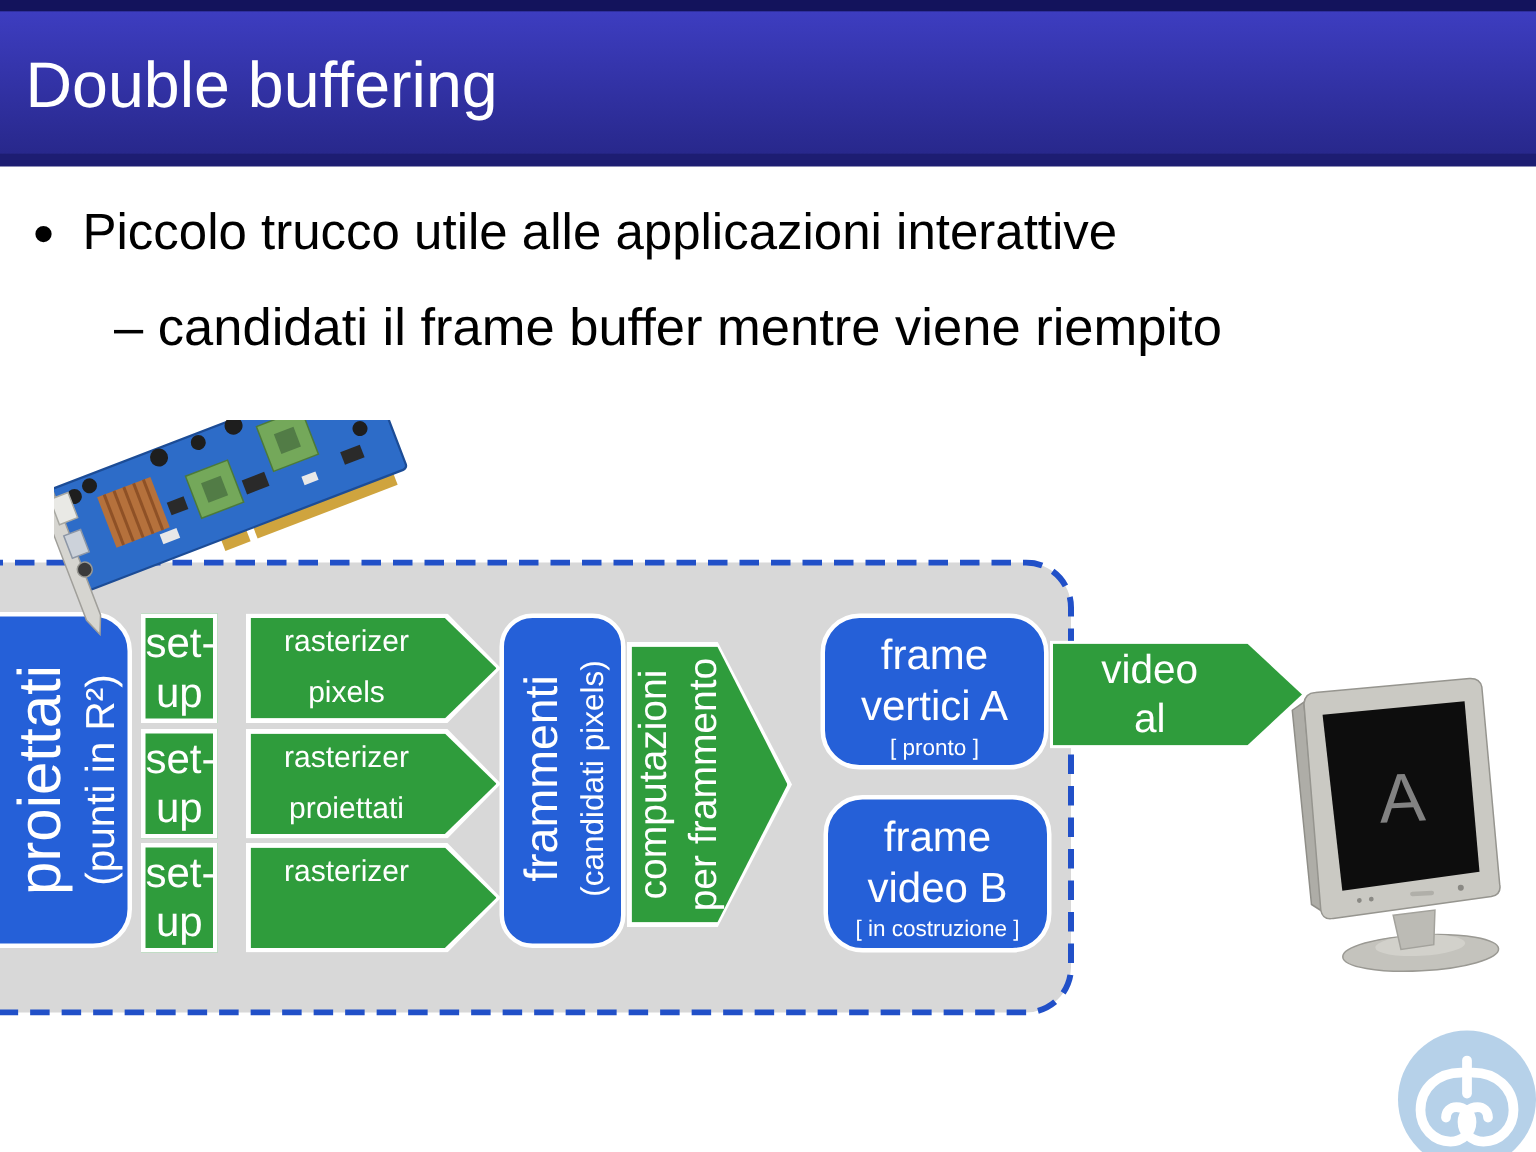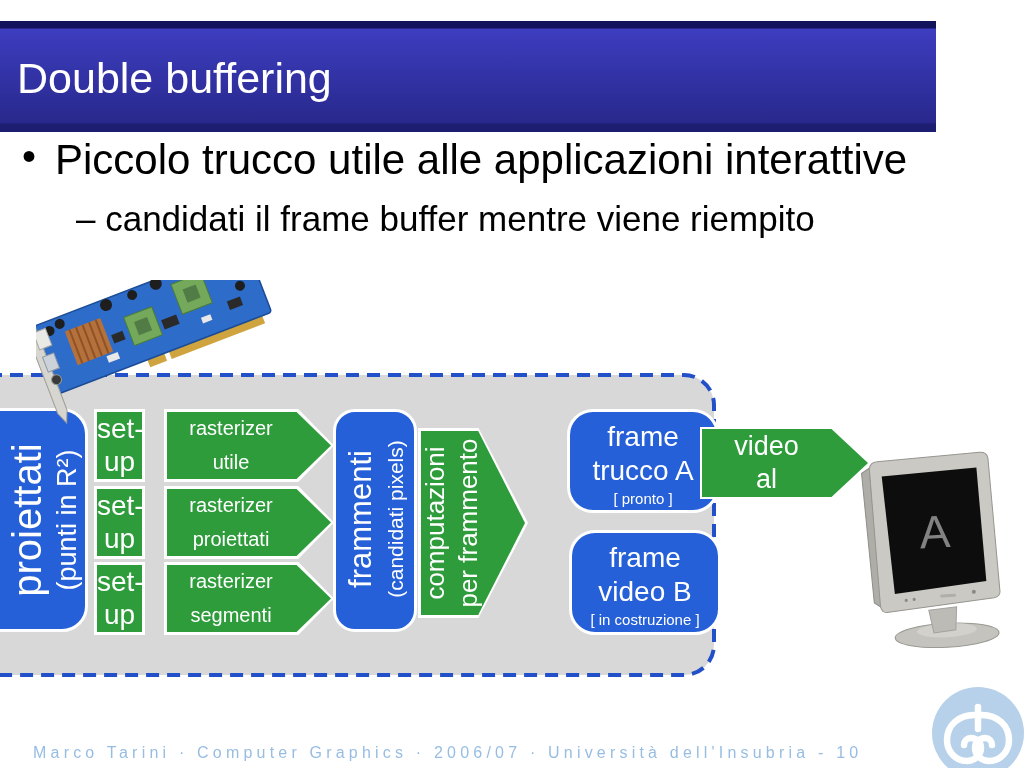--- a/index.html
+++ b/index.html
@@ -1,37 +1,37 @@
 <!DOCTYPE html>
 <html><head>
 <meta charset="utf-8">
 <style>
   html,body{margin:0;padding:0;background:#ffffff;}
   #slide{position:relative;width:1024px;height:768px;overflow:hidden;background:#ffffff;
          font-family:"Liberation Sans",sans-serif;}
 
   
-  .titlebar{position:absolute;left:0;top:0;width:936px;height:111px;
-    background:linear-gradient(180deg,#13135c 0px,#13135c 7px,#3d3dc0 8px,#28288c 102px,#1d1d72 103px,#1d1d72 111px);margin-top:21px;}
+  .titlebar{position:absolute;left:0;top:0;width:1024px;height:111px;
+    background:linear-gradient(180deg,#13135c 0px,#13135c 7px,#3d3dc0 8px,#28288c 102px,#1d1d72 103px,#1d1d72 111px);}
   .title{position:absolute;left:17px;top:33px;font-size:43px;color:#ffffff;letter-spacing:0px;}
 
   
   .bullet-row{position:absolute;left:22px;top:136px;color:#000;}
   .marker{position:absolute;left:0;top:-2px;font-size:40px;}
-  .btext{position:absolute;left:33px;top:0;width:950px;font-size:42px;white-space:nowrap;}
+  .btext{position:absolute;left:33px;top:0;width:950px;font-size:34px;white-space:nowrap;}
   .subbullet{position:absolute;left:76px;top:199px;font-size:35px;color:#000;white-space:nowrap;}
 
   
   .panel{position:absolute;left:-64px;top:373px;z-index:1;}
 
   
   .bluebox{position:absolute;background:#2560d8;border:3px solid #ffffff;box-sizing:border-box;z-index:2;}
   .vbox{left:-45px;top:408px;width:133px;height:224px;border-radius:26px;}
   .fragbox{left:333px;top:409px;width:84px;height:223px;border-radius:22px;}
-  .fbbox{border-radius:26px;color:#fff;text-align:center;margin-left:20px;}
+  .fbbox{border-radius:26px;color:#fff;text-align:center;}
   .fbA{left:547px;top:409px;width:152px;height:104px;padding-top:8px;}
   .fbB{left:549px;top:530px;width:152px;height:105px;padding-top:8px;}
   .fb-line{font-size:28px;line-height:34px;}
   .fb-status{font-size:15px;line-height:18px;margin-top:2px;}
 
   .setup{position:absolute;left:94px;width:51px;height:73px;background:#2f9c3c;
          border:3px solid #ffffff;box-sizing:border-box;z-index:2;color:#fff;
          text-align:center;font-size:28px;line-height:33px;}
 
   
@@ -141,21 +141,21 @@
 
   <div class="setup" style="top:409px">
     <div>set-</div>
     <div>up</div>
   </div>
   <div class="chev raster" style="top:409px">
     <div class="bg"></div>
     <div class="fg"></div>
     <div class="label">
       <div>rasterizer</div>
-      <div>utile</div>
+      <div>pixels</div>
     </div>
   </div>
 
   <div class="setup" style="top:486px">
     <div>set-</div>
     <div>up</div>
   </div>
   <div class="chev raster" style="top:486px">
     <div class="bg"></div>
     <div class="fg"></div>
@@ -167,21 +167,20 @@
 
   <div class="setup" style="top:562px">
     <div>set-</div>
     <div>up</div>
   </div>
   <div class="chev raster" style="top:562px">
     <div class="bg"></div>
     <div class="fg"></div>
     <div class="label">
       <div>rasterizer</div>
-      <div>segmenti</div>
     </div>
   </div>
 
   <div class="bluebox fragbox">
     <div class="rot frot">
       <div class="fl-big">frammenti</div>
       <div class="fl-small">(candidati pixels)</div>
     </div>
   </div>
 
@@ -189,21 +188,21 @@
     <div class="bg"></div>
     <div class="fg"></div>
     <div class="rot crot">
       <div>computazioni</div>
       <div>per frammento</div>
     </div>
   </div>
 
   <div class="bluebox fbbox fbA">
     <div class="fb-line">frame</div>
-    <div class="fb-line">trucco A</div>
+    <div class="fb-line">vertici A</div>
     <div class="fb-status">[ pronto ]</div>
   </div>
   <div class="bluebox fbbox fbB">
     <div class="fb-line">frame</div>
     <div class="fb-line">video B</div>
     <div class="fb-status">[ in costruzione ]</div>
   </div>
 
   <div class="chev videoarrow">
     <div class="bg"></div>
@@ -223,21 +222,20 @@
       <path d="M 28 18 Q 29 11 36 11 L 139 7 Q 146 7 147 13 L 152 145 Q 153 152 146 153 L 40 162 Q 33 163 32 156 Z" fill="#cac9c3" stroke="#96958f"></path>
       <path d="M 40 26 L 135 22 L 139 136 L 47 144 Z" fill="#0d0d0d"></path>
       <text x="90" y="100" font-size="46" fill="#828282" text-anchor="middle" font-family="Liberation Sans, sans-serif">A</text>
       <circle cx="58" cy="151" r="1.6" fill="#8a8984"></circle>
       <circle cx="66" cy="150.5" r="1.6" fill="#8a8984"></circle>
       <rect x="92" y="147" width="16" height="3" rx="1.5" fill="#b0afa9"></rect>
       <circle cx="126" cy="146" r="2" fill="#8a8984"></circle>
     </g>
   </svg>
 
-  <div class="footer">Marco Tarini · Computer Graphics · 2006/07 · Università dell'Insubria - 10</div>
 
   <svg class="logo-svg" width="96" height="84">
     <circle cx="50" cy="49" r="46" fill="#b6d1e9"></circle>
     <g stroke="#ffffff" stroke-width="6.5" fill="none" stroke-linecap="round">
       <path d="M 46 31 C 31 31 19 41 19 56 C 19 68 28 77 39 77 C 47 77 53 71 53 64 C 53 58 48 54 43 54 C 39 54 36 57 36 61"></path>
       <path d="M 54 31 C 69 31 81 41 81 56 C 81 68 72 77 61 77 C 53 77 47 71 47 64 C 47 58 52 54 57 54 C 61 54 64 57 64 61"></path>
       <path d="M 50 23 L 50 45"></path>
     </g>
   </svg>
 

